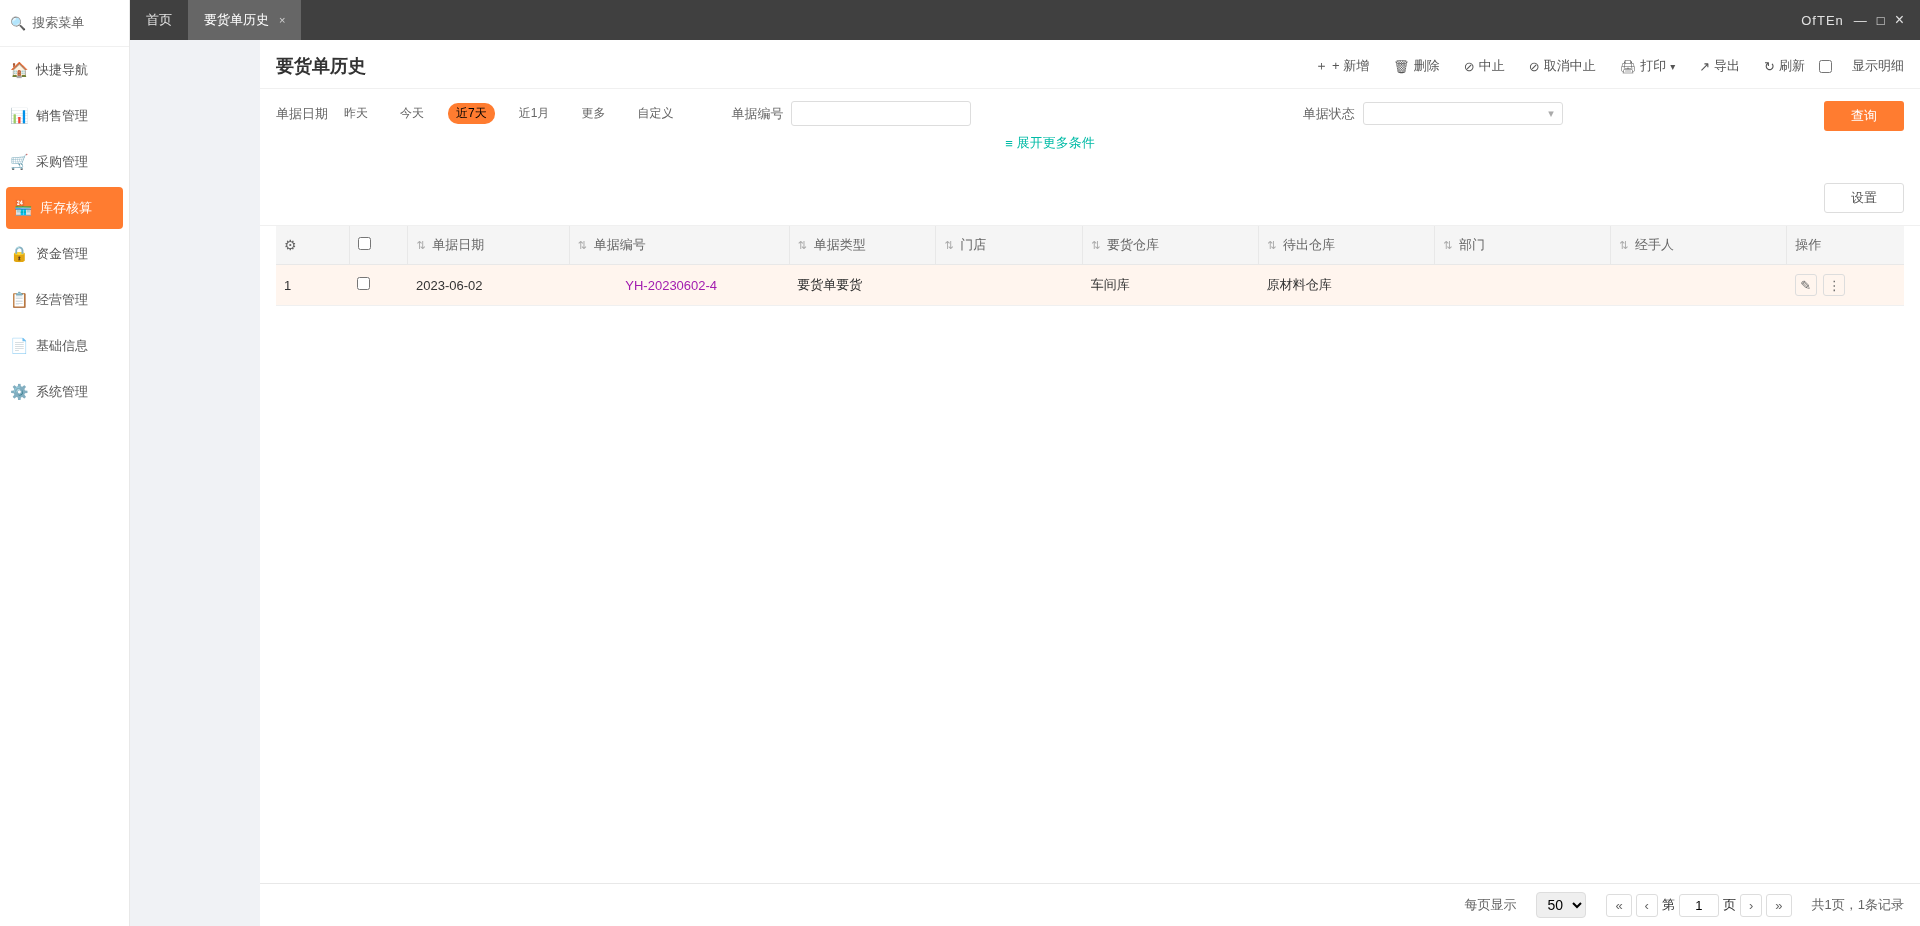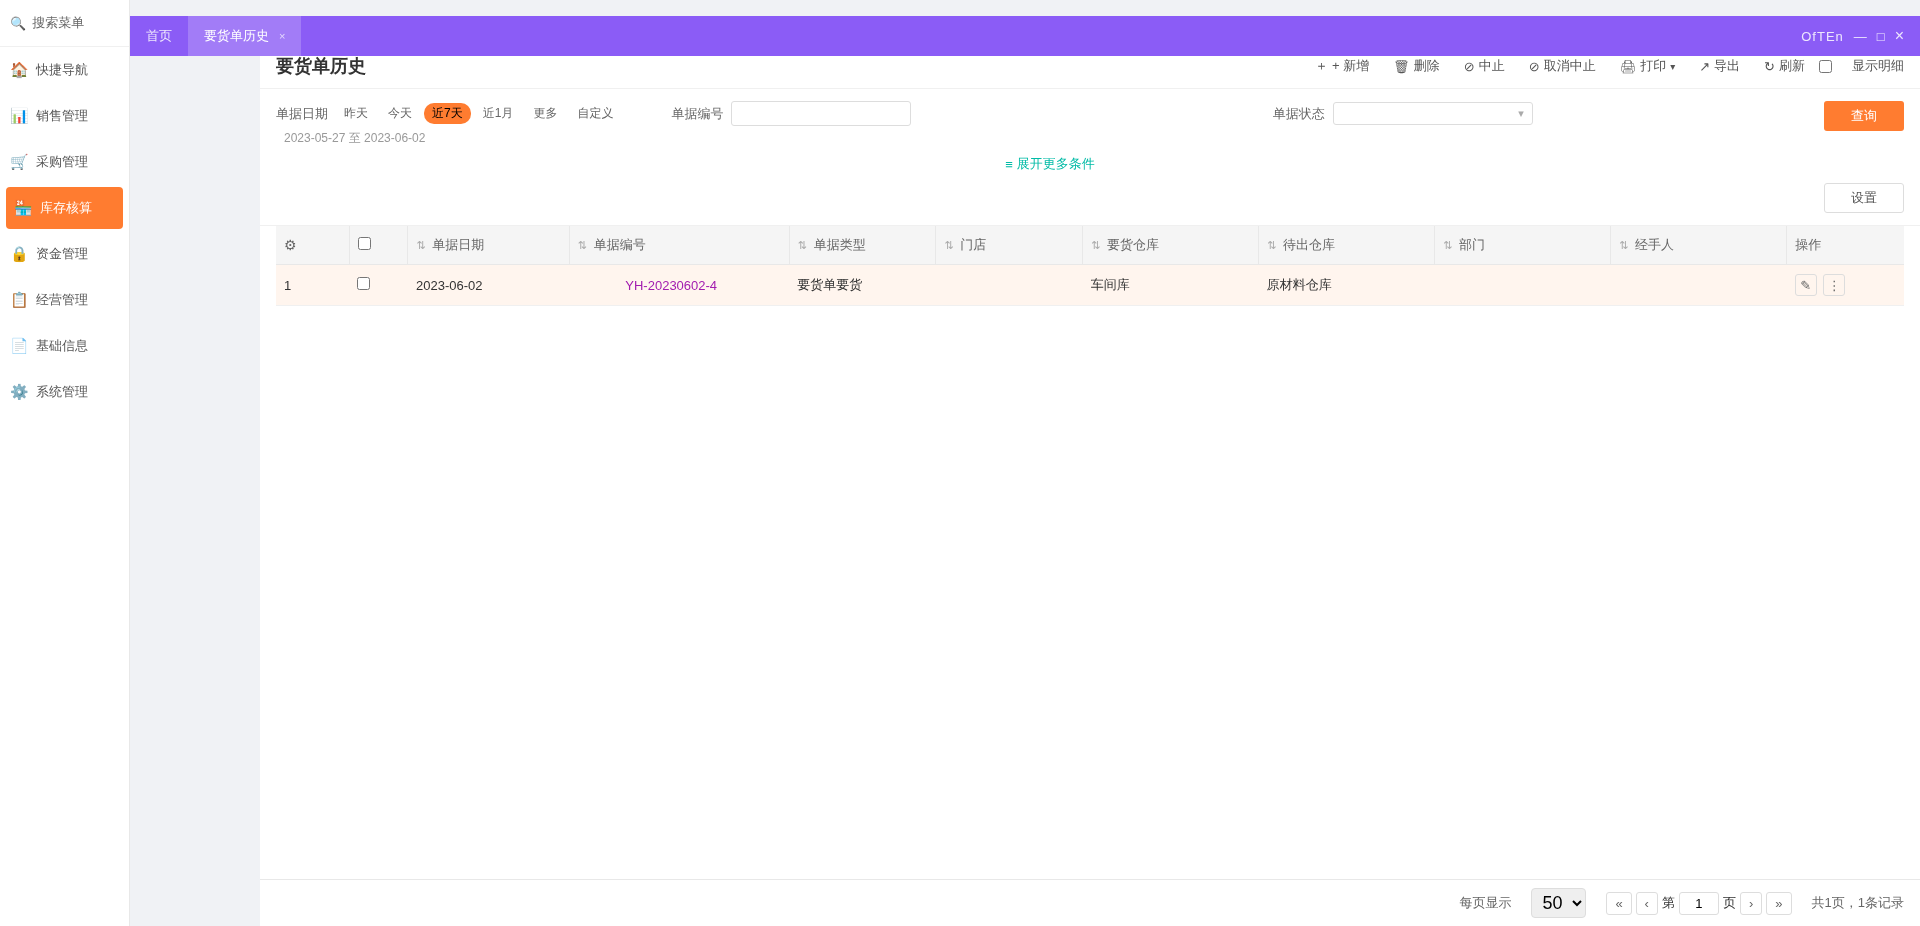--- a/index.html
+++ b/index.html
@@ -41,24 +41,24 @@
       border-radius: 4px;
       margin: 2px 6px;
       padding: 12px 8px;
     }
     .sidebar-item .icon { font-size: 15px; width: 18px; text-align: center; }
 
     
     .topbar {
       position: fixed;
       left: 130px;
-      top: 16px;
+      top: 0;
       right: 0;
       height: 40px;
-      background: #8b5cf6;
+      background: #404040;
       display: flex;
       align-items: center;
       z-index: 100;
     }
     .tab-item {
       height: 40px;
       padding: 0 16px;
       display: flex;
       align-items: center;
       gap: 6px;
@@ -160,21 +160,21 @@
       flex-wrap: wrap;
     }
     .filter-label {
       font-size: 13px;
       color: #666;
       white-space: nowrap;
     }
     .date-shortcuts {
       display: flex;
       align-items: center;
-      gap: 4px;
+      gap: 16px;
     }
     .date-btn {
       padding: 2px 8px;
       font-size: 12px;
       cursor: pointer;
       color: #666;
       border-radius: 10px;
     }
     .date-btn.active {
       background: #ff7c30;
@@ -287,21 +287,21 @@
       display: flex;
       align-items: center;
       justify-content: flex-end;
       gap: 20px;
     }
     .page-size-label { font-size: 13px; color: #666; }
     .page-size-select {
       border: 1px solid #ddd;
       border-radius: 4px;
       padding: 3px 6px;
-      font-size: 18px;
+      font-size: 14px;
       cursor: pointer;
     }
     .page-nav {
       display: flex;
       align-items: center;
       gap: 4px;
     }
     .page-nav-btn {
       padding: 3px 8px;
       border: 1px solid #ddd;
@@ -500,23 +500,20 @@
             </div>
 
             <div class="filter-section-3">
               <span class="filter-label">单据状态</span>
               <div class="status-select-container">
                 <span></span>
                 <span style="color:#aaa; font-size:11px;">▾</span>
               </div>
             </div>
           </div>
-          <div style="margin-top:4px; margin-left: 4px;">
-            <span class="date-range-text">2023-05-27 至 2023-06-02</span>
-          </div>
           <div class="expand-btn">
             <span>≡</span>
             <span>展开更多条件</span>
           </div>
         </div>
         <div class="action-btns">
           <button class="query-btn">查询</button>
           <button class="setting-btn">设置</button>
         </div>
       </div>

